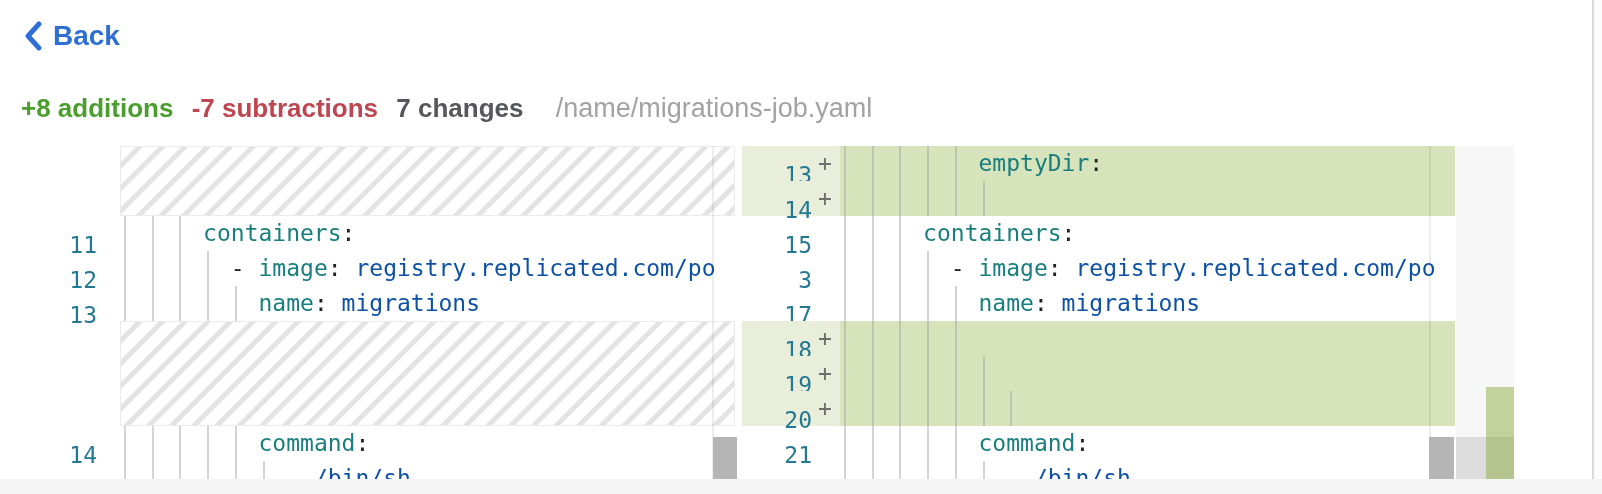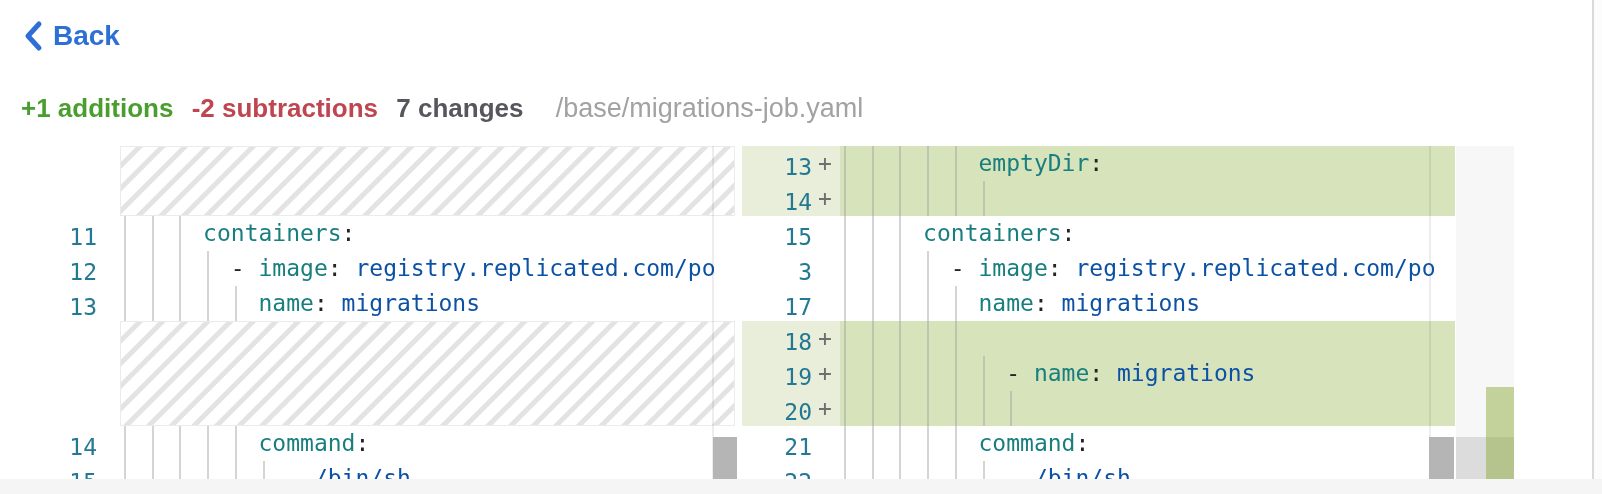--- a/index.html
+++ b/index.html
@@ -17,21 +17,21 @@
   .stats{position:absolute;left:21px;top:93px;font-size:26px;white-space:nowrap;}
   .stats .add{color:#4a9e2e;font-weight:700;}
   .stats .sub{color:#bf4650;font-weight:700;margin-left:11px;}
   .stats .chg{color:#56565d;font-weight:700;margin-left:11px;}
   .stats .path{color:#a2a2a2;font-weight:400;margin-left:25px;font-size:27px;}
 
   
   .pane{position:absolute;top:146px;height:348px;overflow:hidden;background:#ffffff;}
   .row{position:absolute;left:0;width:100%;height:35px;}
   .rowbg{position:absolute;top:0;height:35px;}
-  .num{position:absolute;top:4px;height:35px;font:23px/35px "DejaVu Sans Mono",monospace;
+  .num{position:absolute;top:12px;height:35px;font:23px/35px "DejaVu Sans Mono",monospace;
        color:#237893;text-align:right;}
   .mark{position:absolute;top:0;height:35px;font:23px/35px "DejaVu Sans Mono",monospace;
         color:#6f6f6f;}
   .codeline{position:absolute;top:0;height:35px;white-space:pre;
             font:23px/35px "DejaVu Sans Mono",monospace;}
   .tk-k{color:#187e7e;}
   .tk-v{color:#0d51a6;}
   .tk-p{color:#232323;}
   .guide{position:absolute;width:2px;background:rgba(160,160,160,0.45);}
   .hatch{position:absolute;box-sizing:border-box;border:1px solid #ebebeb;
@@ -57,24 +57,24 @@
     <span class="chev">
       <svg width="21" height="32" viewBox="0 0 21 32">
         <polyline points="16,4 5,16 16,28" fill="none" stroke="#2e6fd6" stroke-width="5" stroke-linecap="round" stroke-linejoin="round"></polyline>
       </svg>
     </span>
     <span class="lbl">Back</span>
   </a>
 </div>
 
 <div class="stats">
-  <span class="add">+1 additions</span>
-  <span class="sub">-2 subtractions</span>
+  <span class="add">+8 additions</span>
+  <span class="sub">-7 subtractions</span>
   <span class="chg">7 changes</span>
-  <span class="path">/base/migrations-job.yaml</span>
+  <span class="path">/name/migrations-job.yaml</span>
 </div>
 
 <div id="left-pane" class="pane" style="left: 23px; width: 714px;">
     <div class="hatch" style="left: 97px; width: 615px; top: 0px; height: 70px;"></div>
     <div class="row" style="top: 70px;">
       <div class="guide" style="left: 101px; top: 0px; height: 35px;"></div>
       <div class="guide" style="left: 128.7px; top: 0px; height: 35px;"></div>
       <div class="guide" style="left: 156.4px; top: 0px; height: 35px;"></div>
       <div class="num" style="left: 0px; width: 74px;">11</div>
       <div class="codeline" style="left: 180.1px;"><span class="tk-k">containers</span><span class="tk-p">:</span></div>
@@ -183,21 +183,20 @@
       <div class="rowbg" style="left: 0px; width: 98px; background: rgb(233, 238, 218);"></div>
       <div class="rowbg" style="left: 98px; width: 615px; background: rgb(214, 227, 187);"></div>
       <div class="guide" style="left: 102px; top: 0px; height: 35px;"></div>
       <div class="guide" style="left: 129.7px; top: 0px; height: 35px;"></div>
       <div class="guide" style="left: 157.4px; top: 0px; height: 35px;"></div>
       <div class="guide" style="left: 185.1px; top: 0px; height: 35px;"></div>
       <div class="guide" style="left: 212.8px; top: 0px; height: 35px;"></div>
       <div class="guide" style="left: 240.5px; top: 0px; height: 35px;"></div>
       <div class="num" style="left: 0px; width: 70px;">19</div>
       <div class="mark" style="left: 76px;">+</div>
-      <div class="codeline" style="left: 264.2px;"><span class="tk-p">- </span><span class="tk-k">name</span><span class="tk-p">:</span><span class="tk-v"> migrations</span></div>
     </div>
     <div class="row" style="top: 245px;">
       <div class="rowbg" style="left: 0px; width: 98px; background: rgb(233, 238, 218);"></div>
       <div class="rowbg" style="left: 98px; width: 615px; background: rgb(214, 227, 187);"></div>
       <div class="guide" style="left: 102px; top: 0px; height: 35px;"></div>
       <div class="guide" style="left: 129.7px; top: 0px; height: 35px;"></div>
       <div class="guide" style="left: 157.4px; top: 0px; height: 35px;"></div>
       <div class="guide" style="left: 185.1px; top: 0px; height: 35px;"></div>
       <div class="guide" style="left: 212.8px; top: 0px; height: 35px;"></div>
       <div class="guide" style="left: 240.5px; top: 0px; height: 35px;"></div>

